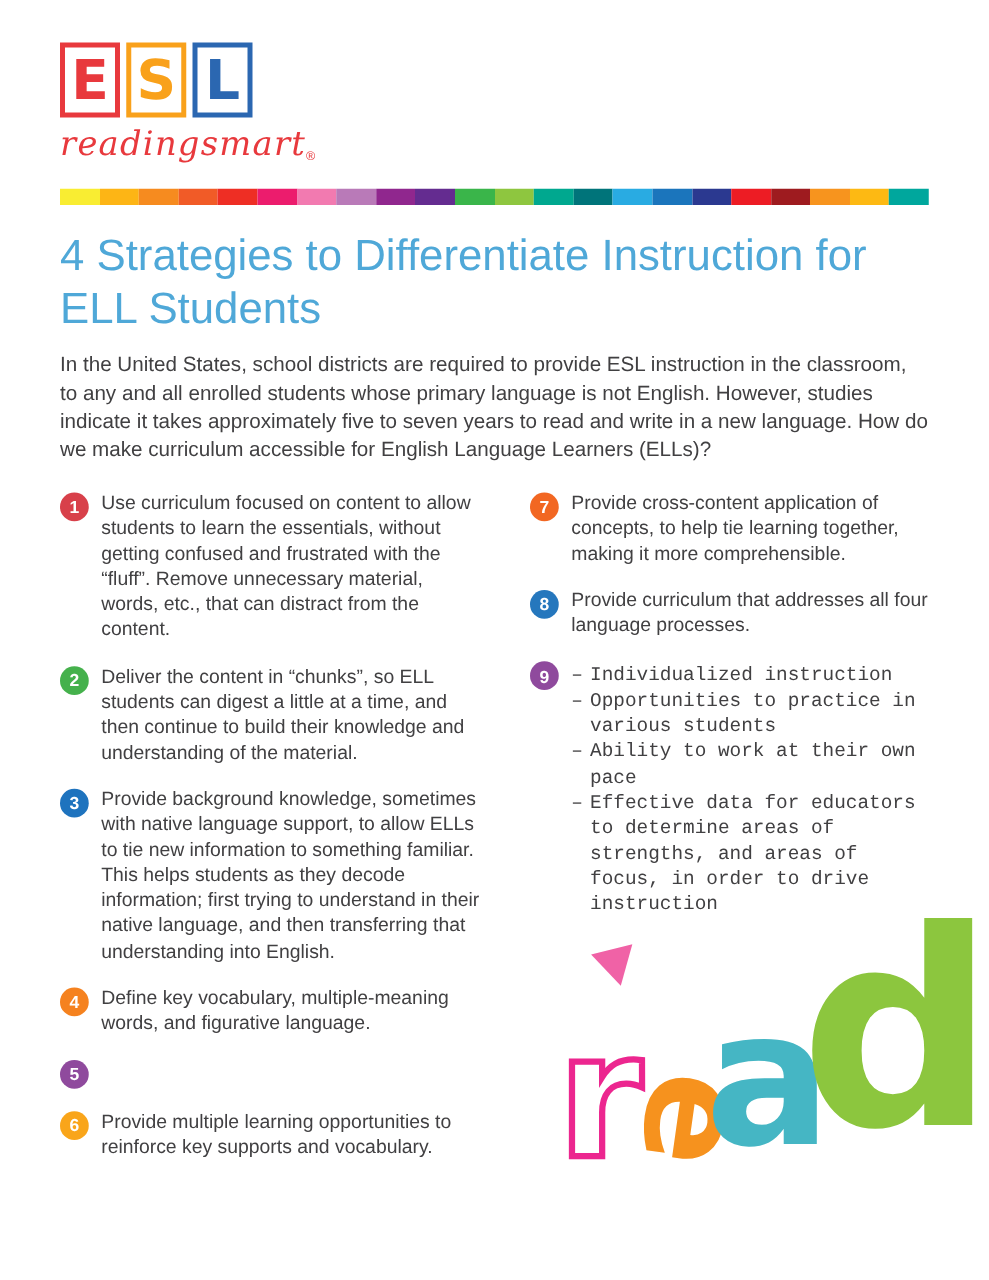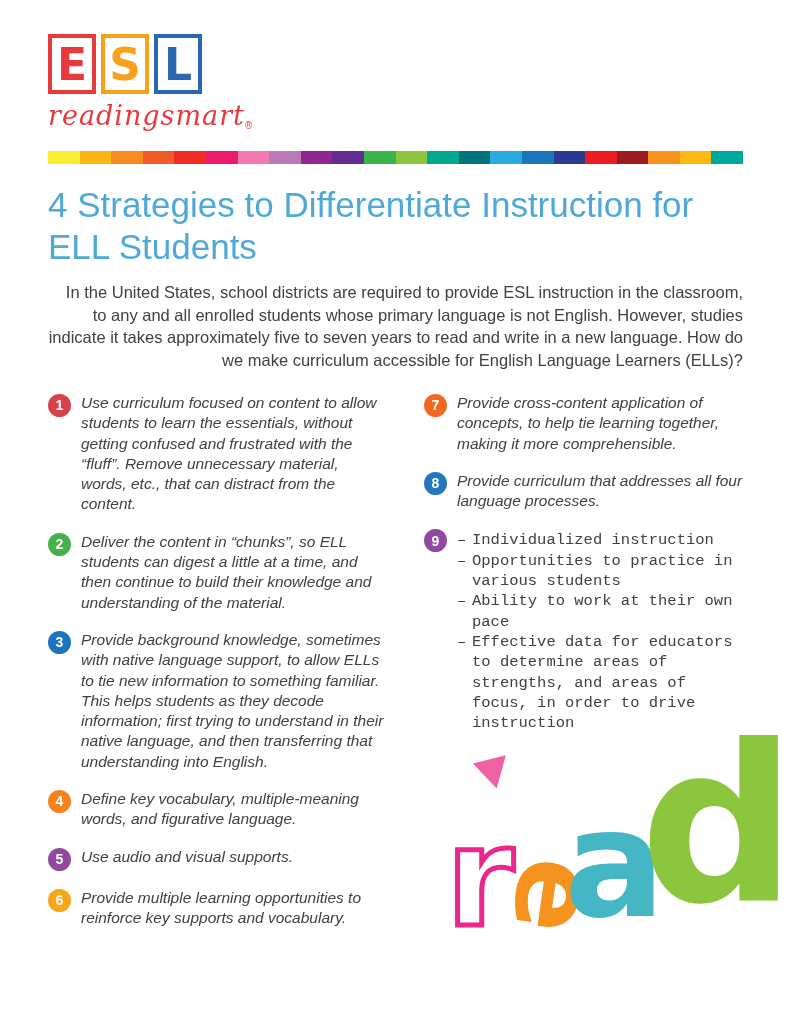--- a/index.html
+++ b/index.html
@@ -47,38 +47,37 @@
     font-weight: 400;
     color: #4fa8d8;
     max-width: 660px;
   }
   p.intro {
     margin-top: 13px;
     font-size: 16.5px;
     line-height: 1.36;
     color: #414042;
     max-width: 700px;
-    text-align: right;
   }
 
   
   .columns { display: flex; gap: 36px; margin-top: 22px; }
   .col-left { flex: 0 0 340px; }
   .col-right { flex: 1 1 auto; }
   .item { display: flex; gap: 10px; margin-bottom: 17px; }
   .badge {
     flex: 0 0 23px;
     width: 23px; height: 23px;
     border-radius: 50%;
     color: #ffffff;
     font-size: 14px; font-weight: bold;
     display: flex; align-items: center; justify-content: center;
     margin-top: 1px;
   }
-  .item-text { font-size: 15.5px; line-height: 1.31; color: #414042; font-style: italic; }
+  .item-text { font-size: 15.5px; line-height: 1.31; color: #414042; }
   ul.sub-bullets { list-style: none; margin-top: 2px; }
   ul.sub-bullets li {
     position: relative;
     padding-left: 15px;
     font-size: 15.5px;
     line-height: 1.31;
     color: #414042;
     font-family: Liberation Mono, monospace;
   }
   ul.sub-bullets li::before { content: "\2013"; position: absolute; left: 0; }
@@ -170,21 +169,20 @@
       <div class="item">
         <span class="badge" style="background: rgb(30, 115, 190);">3</span>
         <p class="item-text">Provide background knowledge, sometimes with native language support, to allow ELLs to tie new information to something familiar. This helps students as they decode information; first trying to understand in their native language, and then transferring that understanding into English.</p>
       </div>
       <div class="item">
         <span class="badge" style="background: rgb(245, 130, 31);">4</span>
         <p class="item-text">Define key vocabulary, multiple-meaning words, and figurative language.</p>
       </div>
       <div class="item">
         <span class="badge" style="background: rgb(143, 74, 157);">5</span>
-        <p class="item-text">Use audio and visual supports.</p>
       </div>
       <div class="item">
         <span class="badge" style="background: rgb(249, 165, 26);">6</span>
         <p class="item-text">Provide multiple learning opportunities to reinforce key supports and vocabulary.</p>
       </div>
     </div>
 
     <div class="col-right">
       <div class="item">
         <span class="badge" style="background: rgb(242, 103, 34);">7</span>

